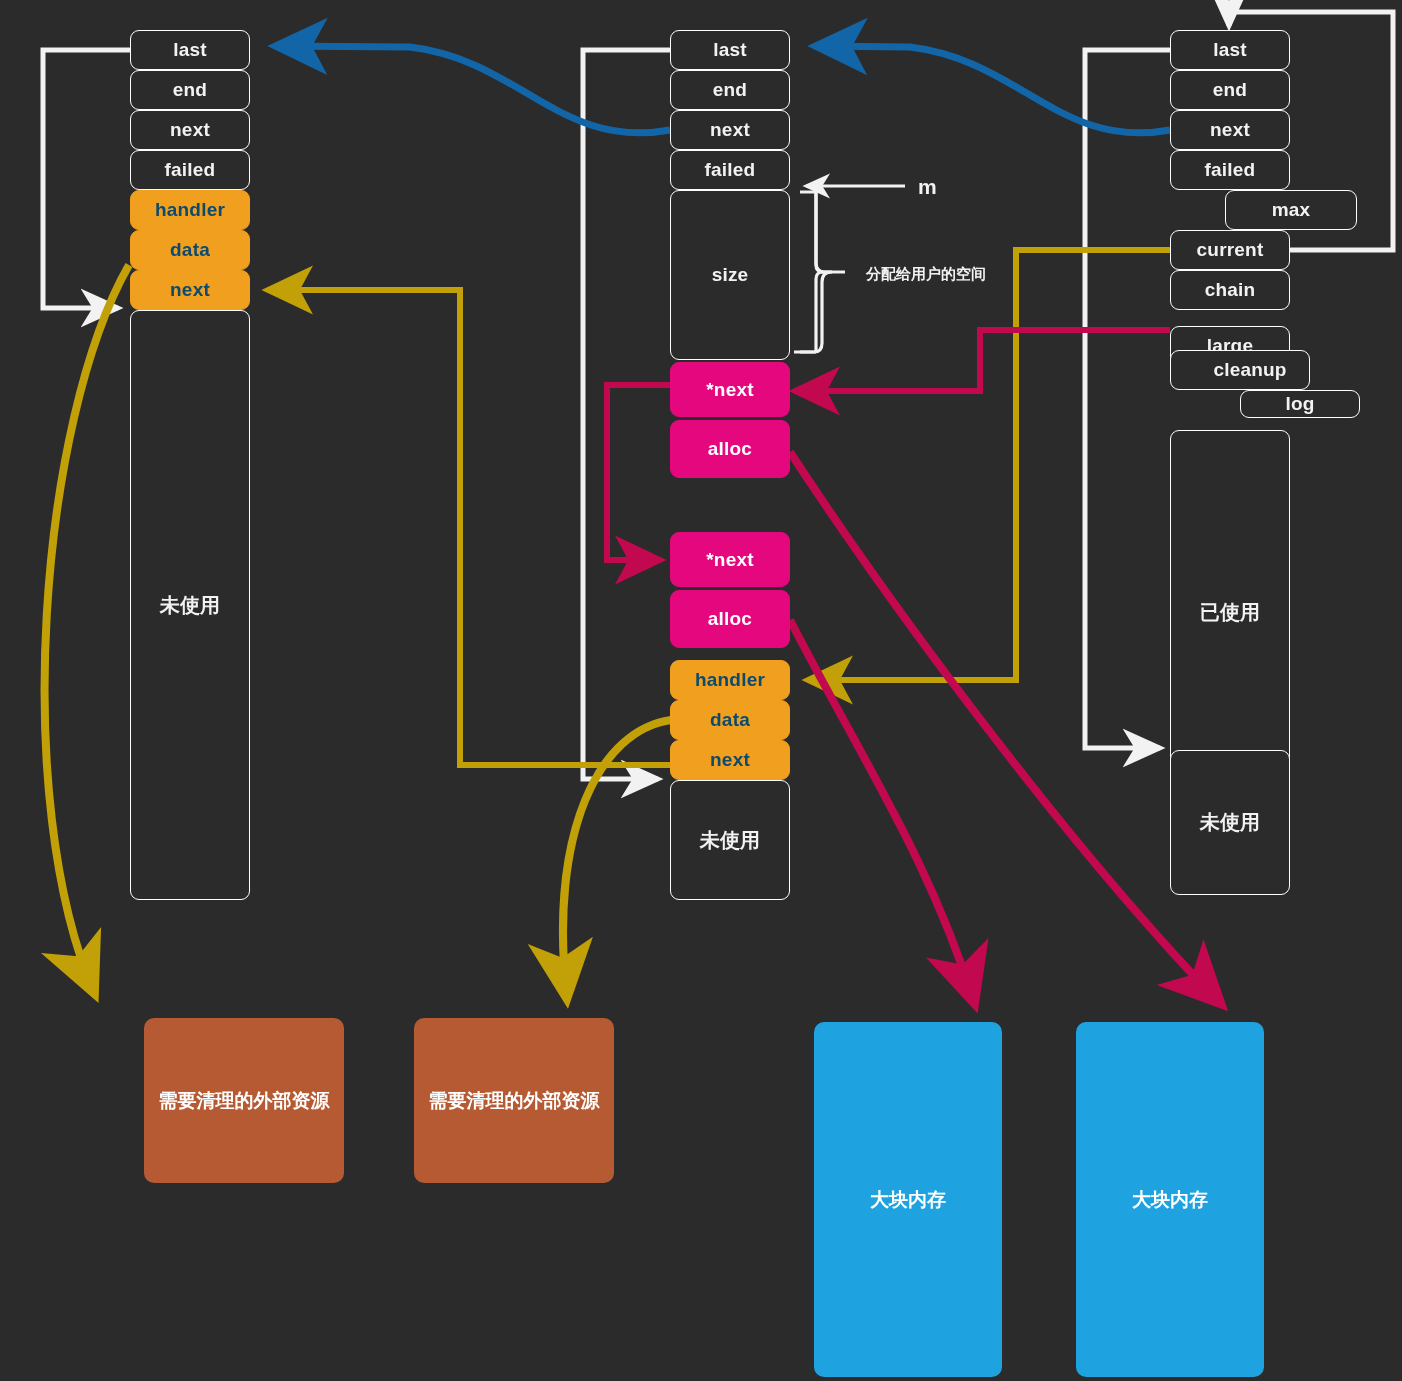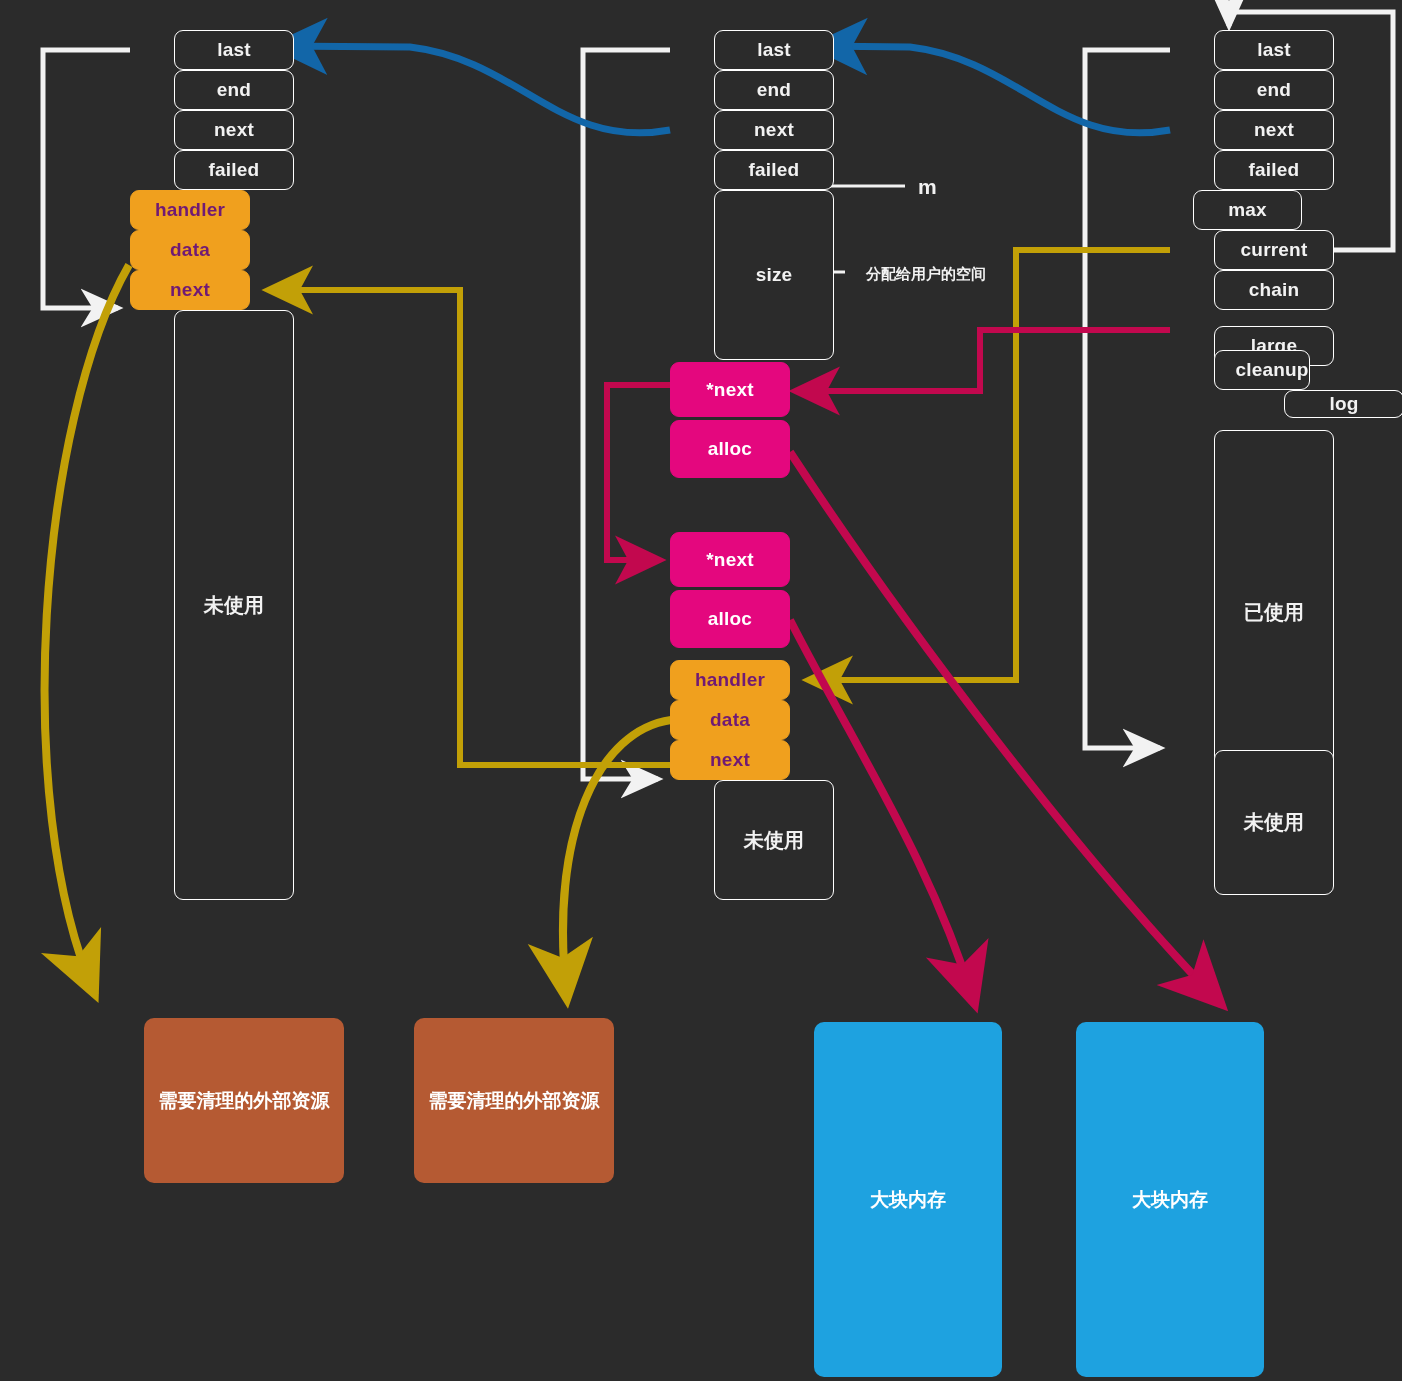--- a/index.html
+++ b/index.html
@@ -7,23 +7,23 @@
        font-family:"Liberation Sans","DejaVu Sans",sans-serif;}
   .stage{position:absolute;left:0;top:0;width:1402px;height:1381px;}
 
   
   .col{position:absolute;}
   .cell{position:absolute;box-sizing:border-box;display:flex;align-items:center;
         justify-content:center;border:1.5px solid #f2f2f2;border-radius:9px;
         background:#2b2b2b;color:#f2f2f2;font-weight:bold;font-size:19px;
         letter-spacing:.2px;}
   .cell.big{font-size:20px;}
-  .cell.orange{background:#f0a01e;border-color:#f0a01e;color:#701a75;}
+  .cell.orange{background:#f0a01e;border-color:#f0a01e;color:#0c4a6e;}
   .cell.pink{background:#e4077e;border-color:#e4077e;color:#ffffff;}
-  .cell.plain{border-color:#ffffff;margin-left:44px;}
+  .cell.plain{border-color:#ffffff;}
 
   
   .leafbox{position:absolute;box-sizing:border-box;display:flex;align-items:center;
            justify-content:center;text-align:center;border-radius:10px;
            color:#ffffff;font-weight:bold;font-size:19px;line-height:1.25;
            padding:0 14px;margin-left:24px;}
   .brown{background:#b55a33;}
   .blue{background:#1ea2e0;}
 
   .label{position:absolute;color:#f2f2f2;font-weight:bold;}
@@ -144,25 +144,25 @@
     <div class="cell orange" style="left:670px;top:700px;width:120px;height:40px;">data</div>
     <div class="cell orange" style="left:670px;top:740px;width:120px;height:40px;">next</div>
     <div class="cell plain big" style="left:670px;top:780px;width:120px;height:120px;">未使用</div>
   </div>
 
   <div class="col">
     <div class="cell plain" style="left:1170px;top:30px;width:120px;height:40px;">last</div>
     <div class="cell plain" style="left:1170px;top:70px;width:120px;height:40px;">end</div>
     <div class="cell plain" style="left:1170px;top:110px;width:120px;height:40px;">next</div>
     <div class="cell plain" style="left:1170px;top:150px;width:120px;height:40px;">failed</div>
-    <div class="cell plain" style="left:1149px;top:190px;width:109px;height:40px;">max</div>
+    <div class="cell plain" style="left:1225px;top:190px;width:132px;height:40px;">max</div>
     <div class="cell plain" style="left:1170px;top:230px;width:120px;height:40px;">current</div>
     <div class="cell plain" style="left:1170px;top:270px;width:120px;height:40px;">chain</div>
     <div class="cell plain" style="left:1170px;top:326px;width:120px;height:40px;">large</div>
-    <div class="cell plain" style="left:1170px;top:350px;width:96px;height:40px;padding-left:20px;">cleanup</div>
+    <div class="cell plain" style="left:1170px;top:350px;width:140px;height:40px;padding-left:20px;">cleanup</div>
     <div class="cell plain" style="left:1240px;top:390px;width:120px;height:28px;">log</div>
     <div class="cell plain big" style="left:1170px;top:430px;width:120px;height:364px;">已使用</div>
     <div class="cell plain big" style="left:1170px;top:750px;width:120px;height:145px;">未使用</div>
   </div>
 
   <div class="label m" style="left:918px;top:175px;">m</div>
   <div class="label cn" style="left:866px;top:265px;">分配给用户的空间</div>
 
   <div class="leafbox brown" style="left:120px;top:1018px;width:200px;height:165px;">需要清理的外部资源</div>
   <div class="leafbox brown" style="left:390px;top:1018px;width:200px;height:165px;">需要清理的外部资源</div>

